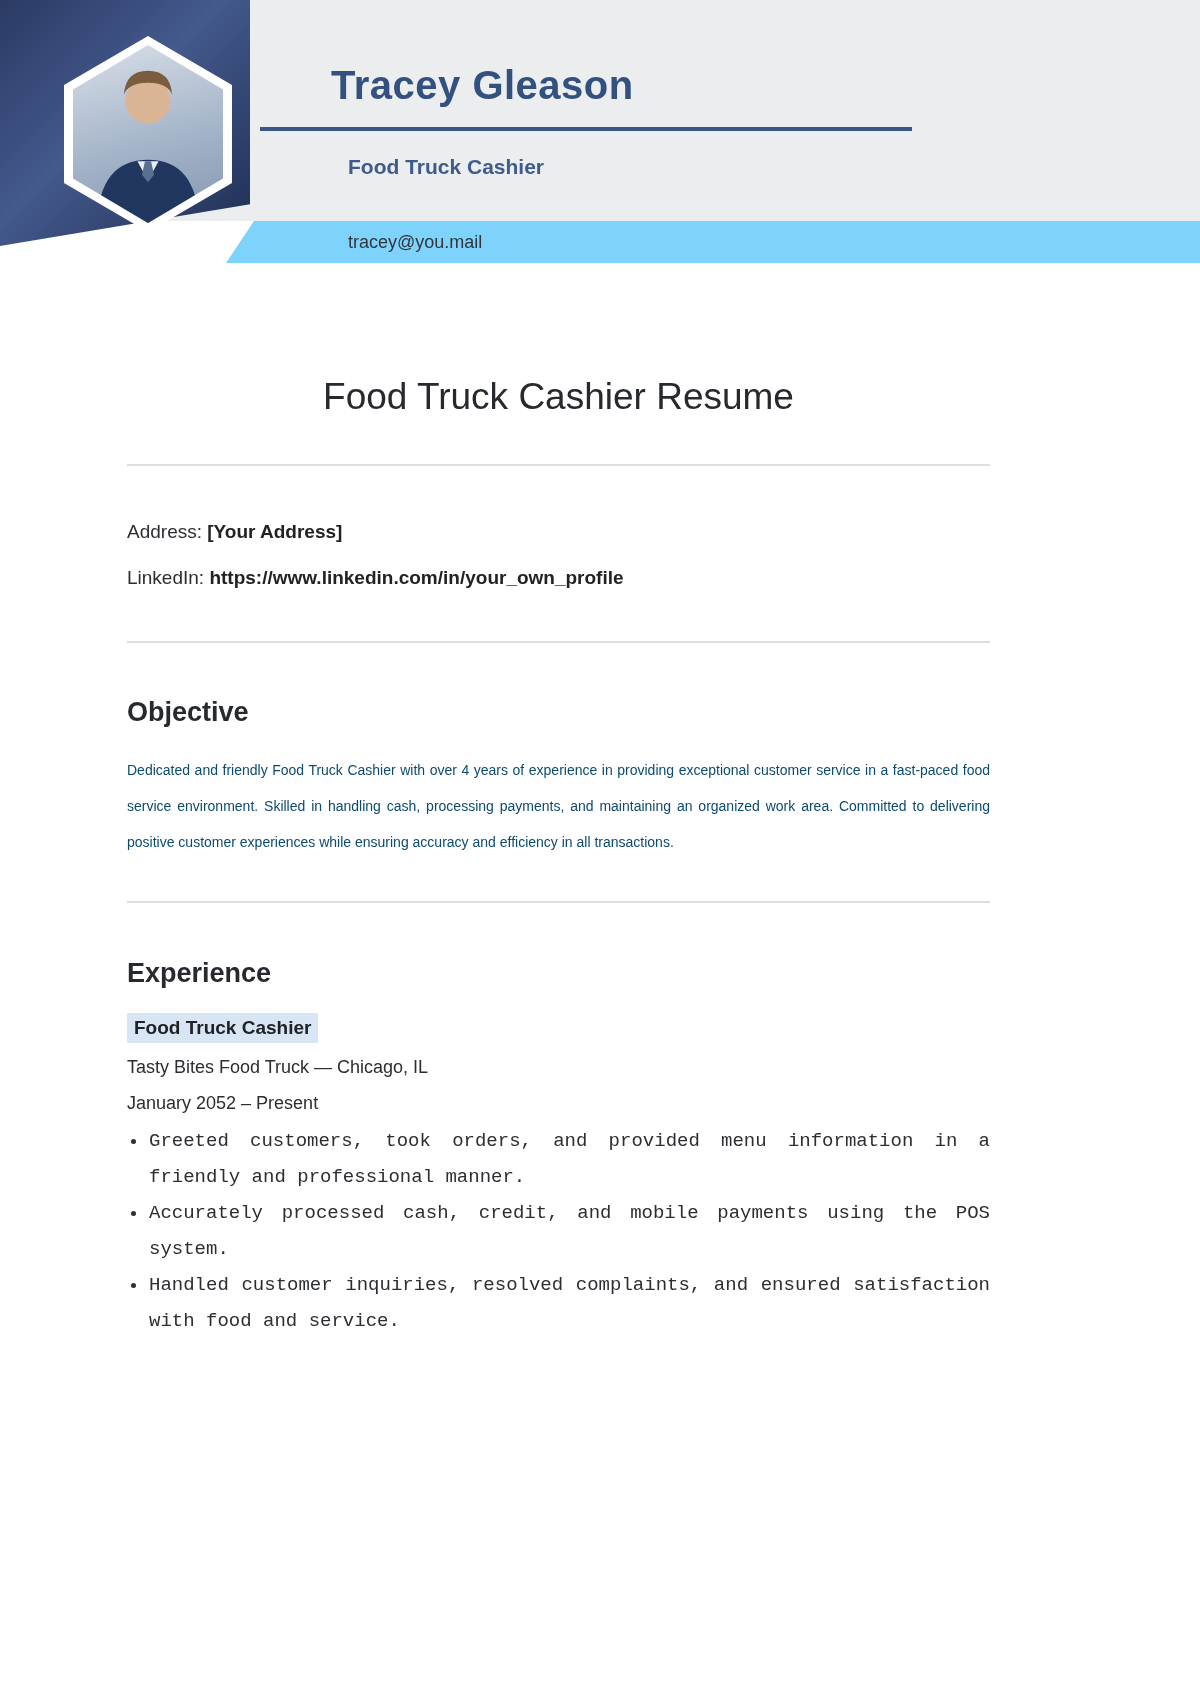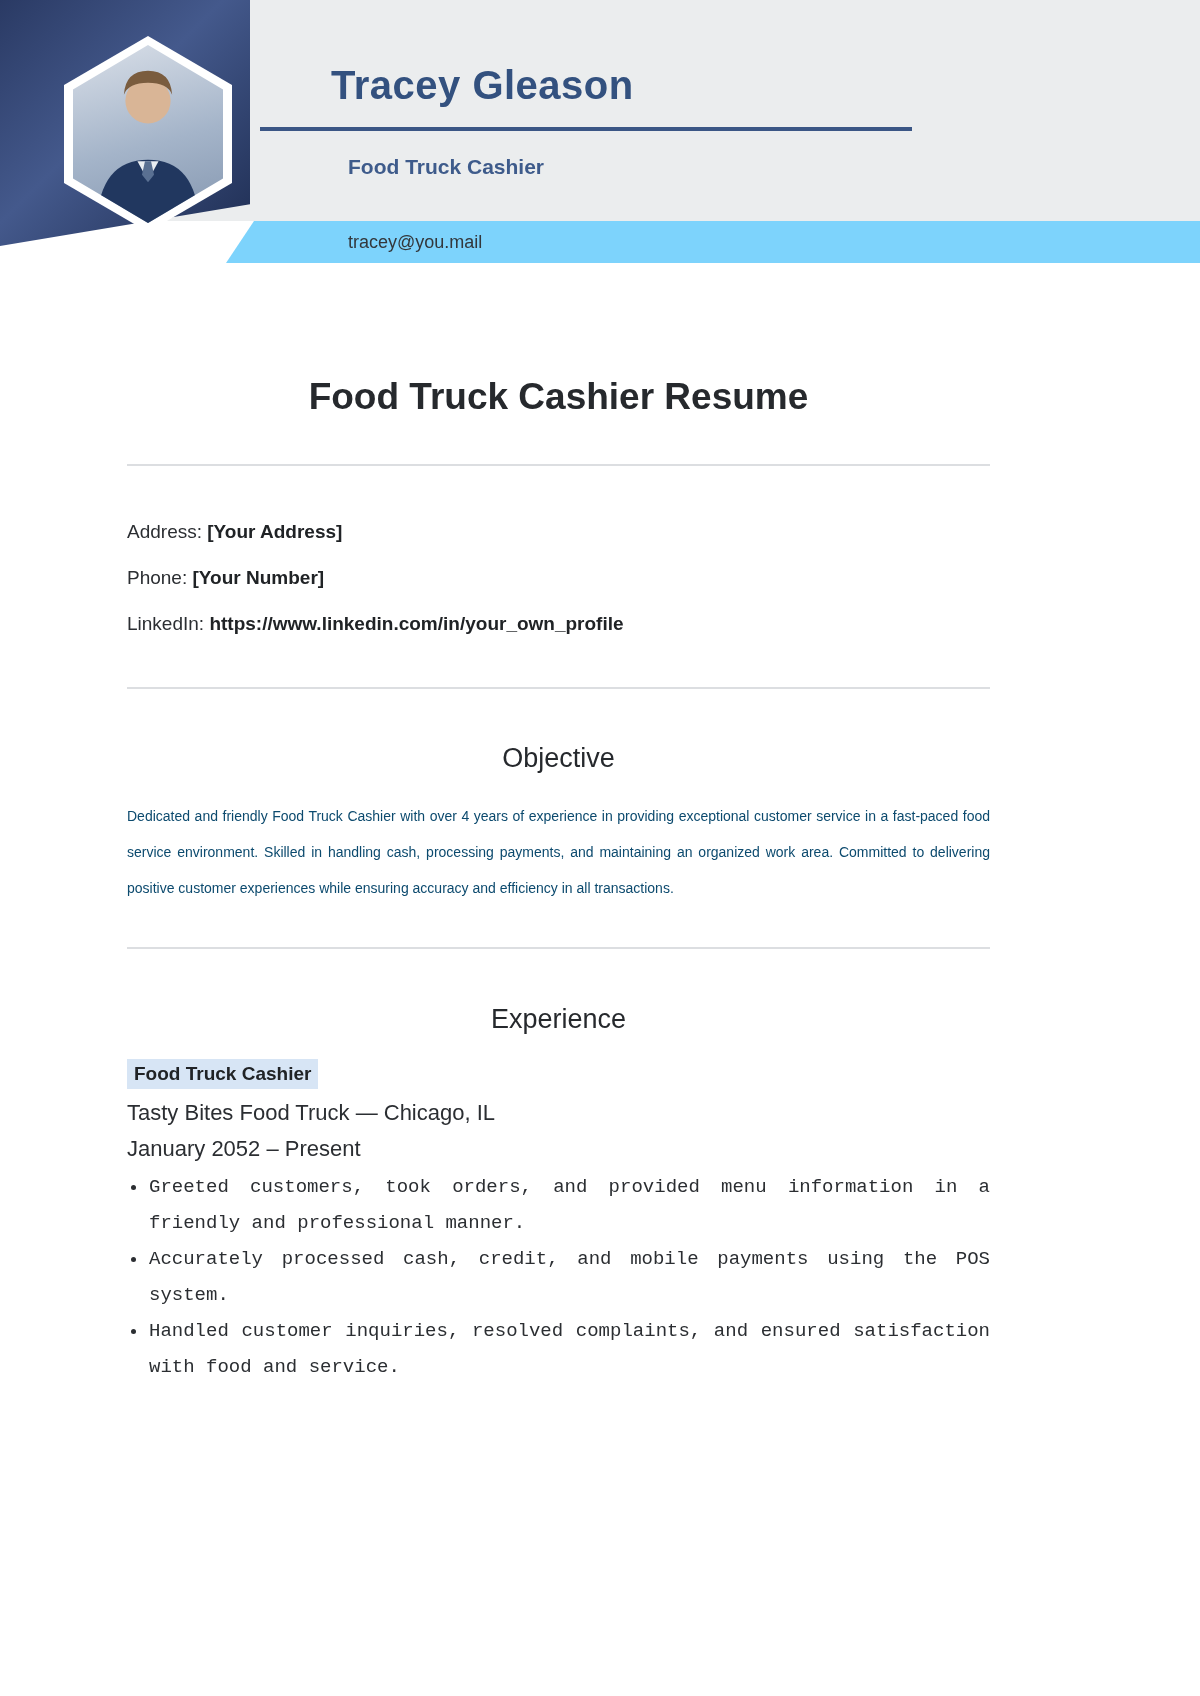--- a/index.html
+++ b/index.html
@@ -76,62 +76,61 @@
   }
 
   
   .main {
     width: 863px;
     margin-left: 127px;
   }
 
   .doc-title {
     margin: 109px 0 0 0;
-    font-size: 37px; font-weight: 700;
+    font-size: 37px; font-weight: 400;
     color: #26292d;
     text-align: center;
     line-height: 44px;
   }
 
   .rule { height: 2px; background: #dcdee1; border: 0; }
   .rule-1 { margin-top: 45px; }
   .rule-2 { margin-top: 52px; }
   .rule-3 { margin-top: 41px; }
 
   .contact { margin-top: 55px; }
   .contact p { margin: 0 0 24px 0; font-size: 19px; line-height: 22px; }
   .contact p:last-child { margin-bottom: 0; }
   .contact strong { font-weight: 700; color: #202326; }
 
   .section-heading {
     margin: 53px 0 0 0;
-    font-size: 27px; font-weight: 400;
+    font-size: 27px; font-weight: 700;
     color: #26292d;
     line-height: 32px;
-    text-align: center;
   }
   .section-heading.experience { margin-top: 54px; }
 
   .objective-text {
     margin: 24px 0 16px 0;
     font-size: 14px;
     line-height: 36px;
     text-align: justify;
     color: #0c4a6e;
   }
 
   .job-title-highlight {
     display: inline-block;
     margin-top: 24px;
     padding: 4px 7px;
     background: #d7e5f5;
     font-size: 19px; font-weight: 700;
     color: #202326;
   }
-  .company-dates { font-size: 22px; line-height: 36px; margin-top: 6px; }
+  .company-dates { font-size: 18px; line-height: 36px; margin-top: 6px; }
 
   .bullet-list {
     margin: 2px 0 0 0;
     padding-left: 21px;
     font-size: 19px;
     line-height: 36px;
     text-align: justify;
   }
   .bullet-list li { padding-left: 1px; font-family: Liberation Mono, monospace; }
 </style>
@@ -171,24 +170,20 @@
     <h1 class="doc-title">Food Truck Cashier Resume</h1>
 
     <div class="rule rule-1"></div>
 
     <div class="contact">
       <p>
         <span>Address:</span>
         <strong>[Your Address]</strong>
       </p>
       <p>
-        <span>Phone:</span>
-        <strong>[Your Number]</strong>
-      </p>
-      <p>
         <span>LinkedIn:</span>
         <strong>https://www.linkedin.com/in/your_own_profile</strong>
       </p>
     </div>
 
     <div class="rule rule-2"></div>
 
     <section>
       <h2 class="section-heading">Objective</h2>
       <p class="objective-text">Dedicated and friendly Food Truck Cashier with over 4 years of experience in providing exceptional customer service in a fast-paced food service environment. Skilled in handling cash, processing payments, and maintaining an organized work area. Committed to delivering positive customer experiences while ensuring accuracy and efficiency in all transactions.</p>

